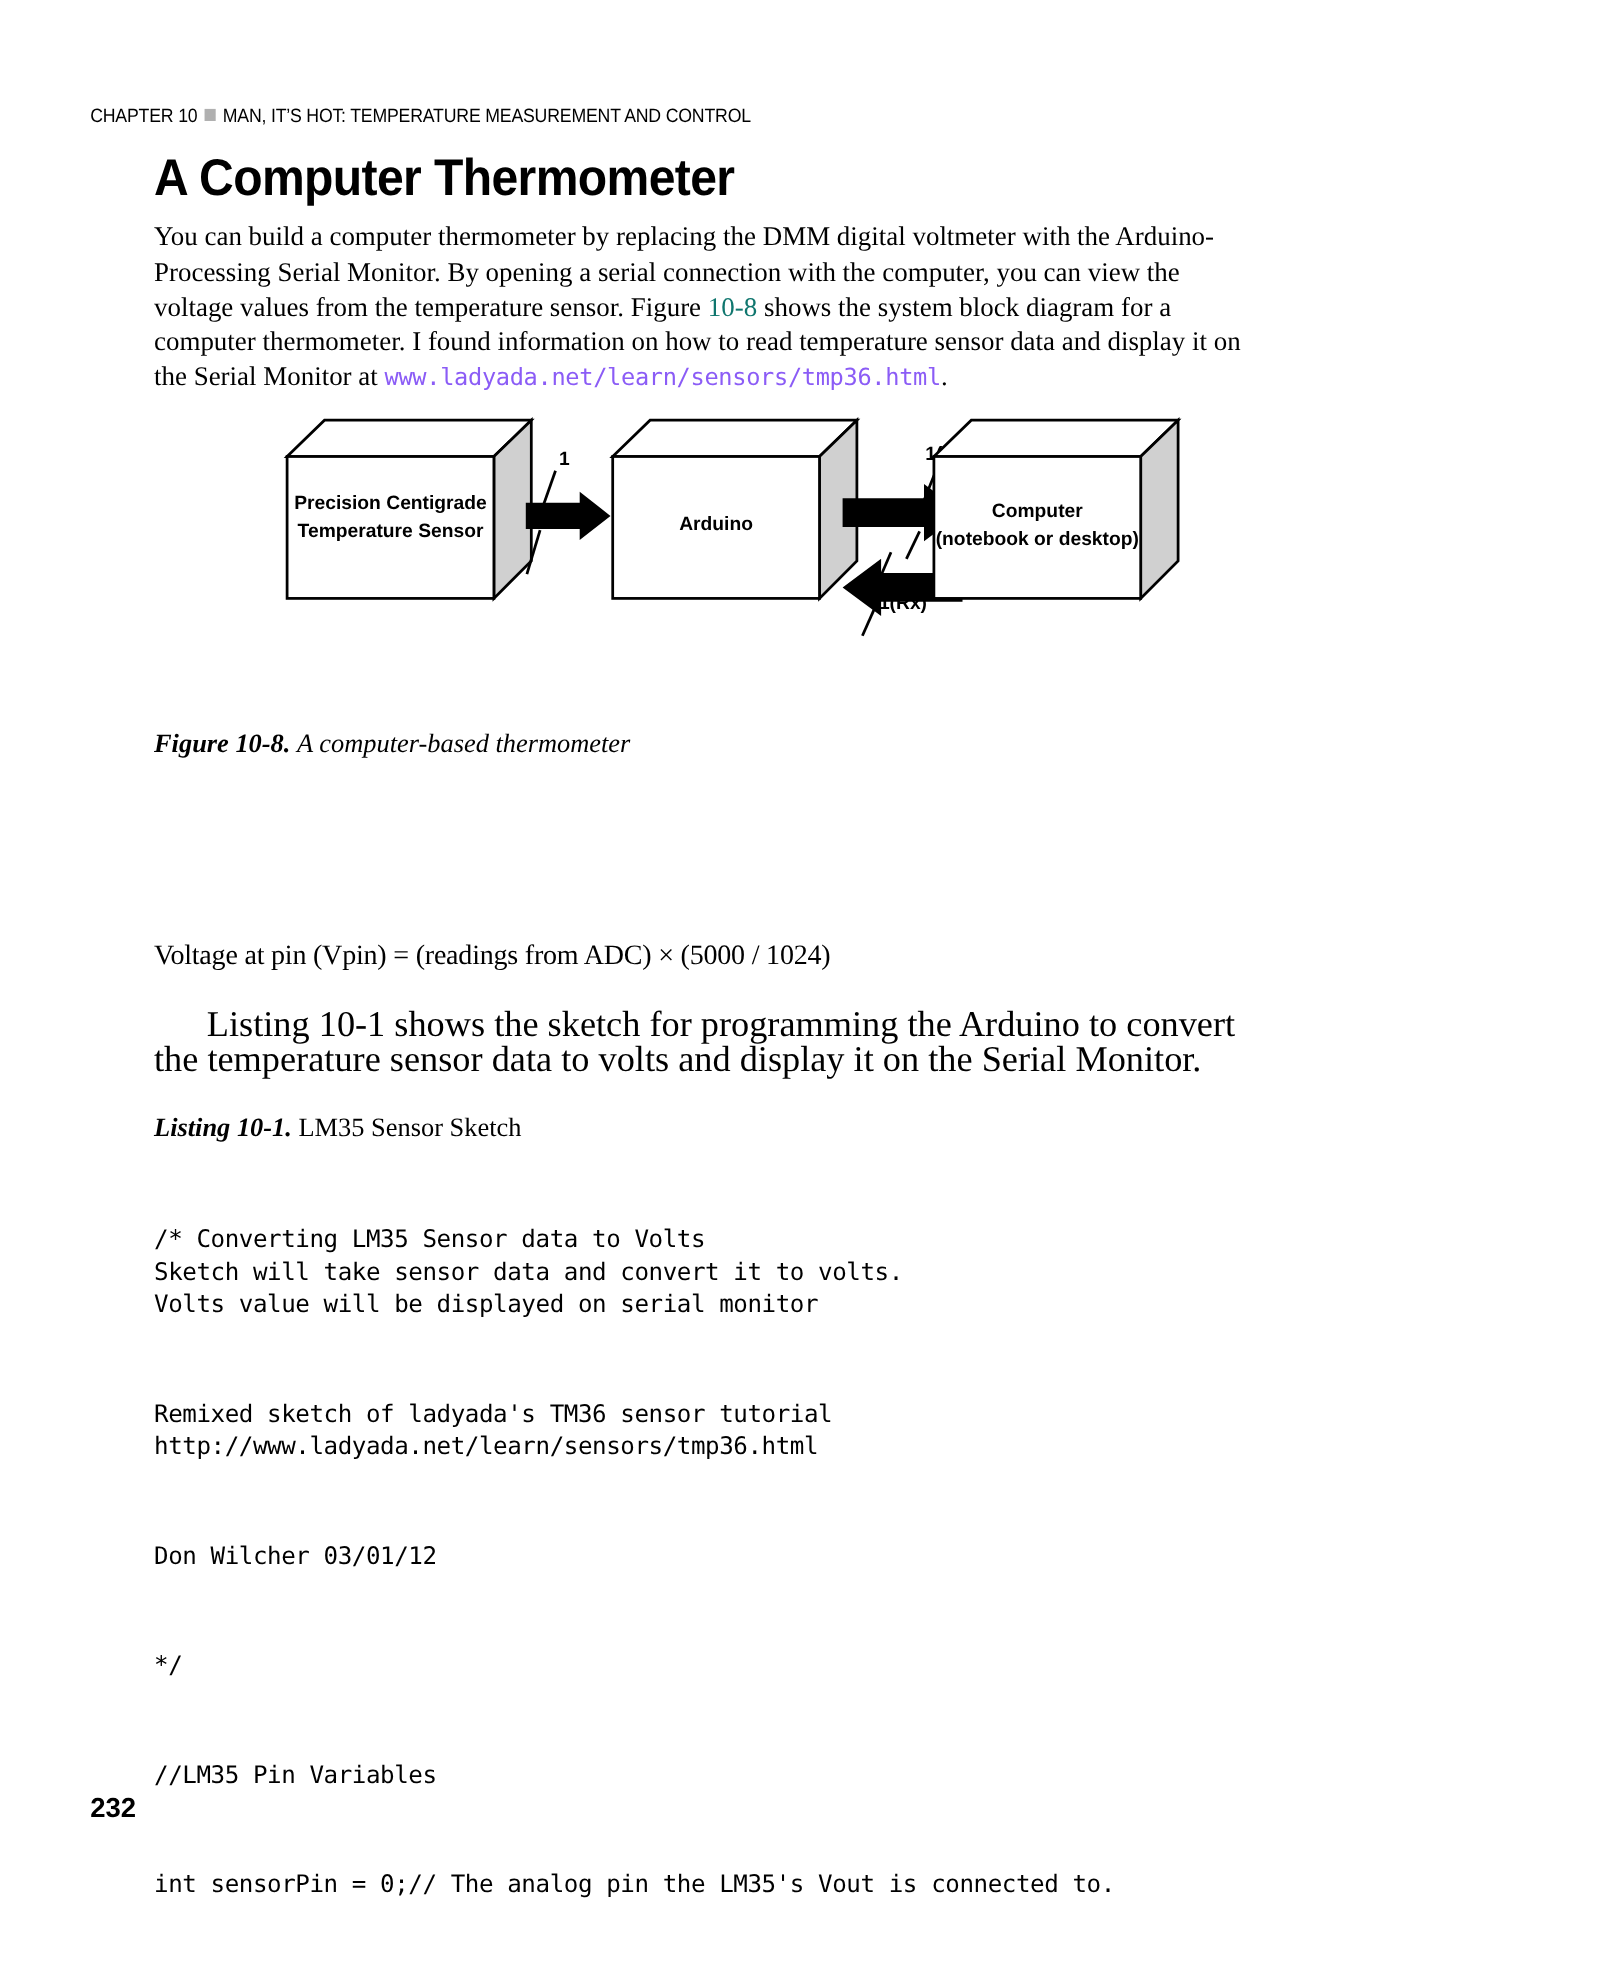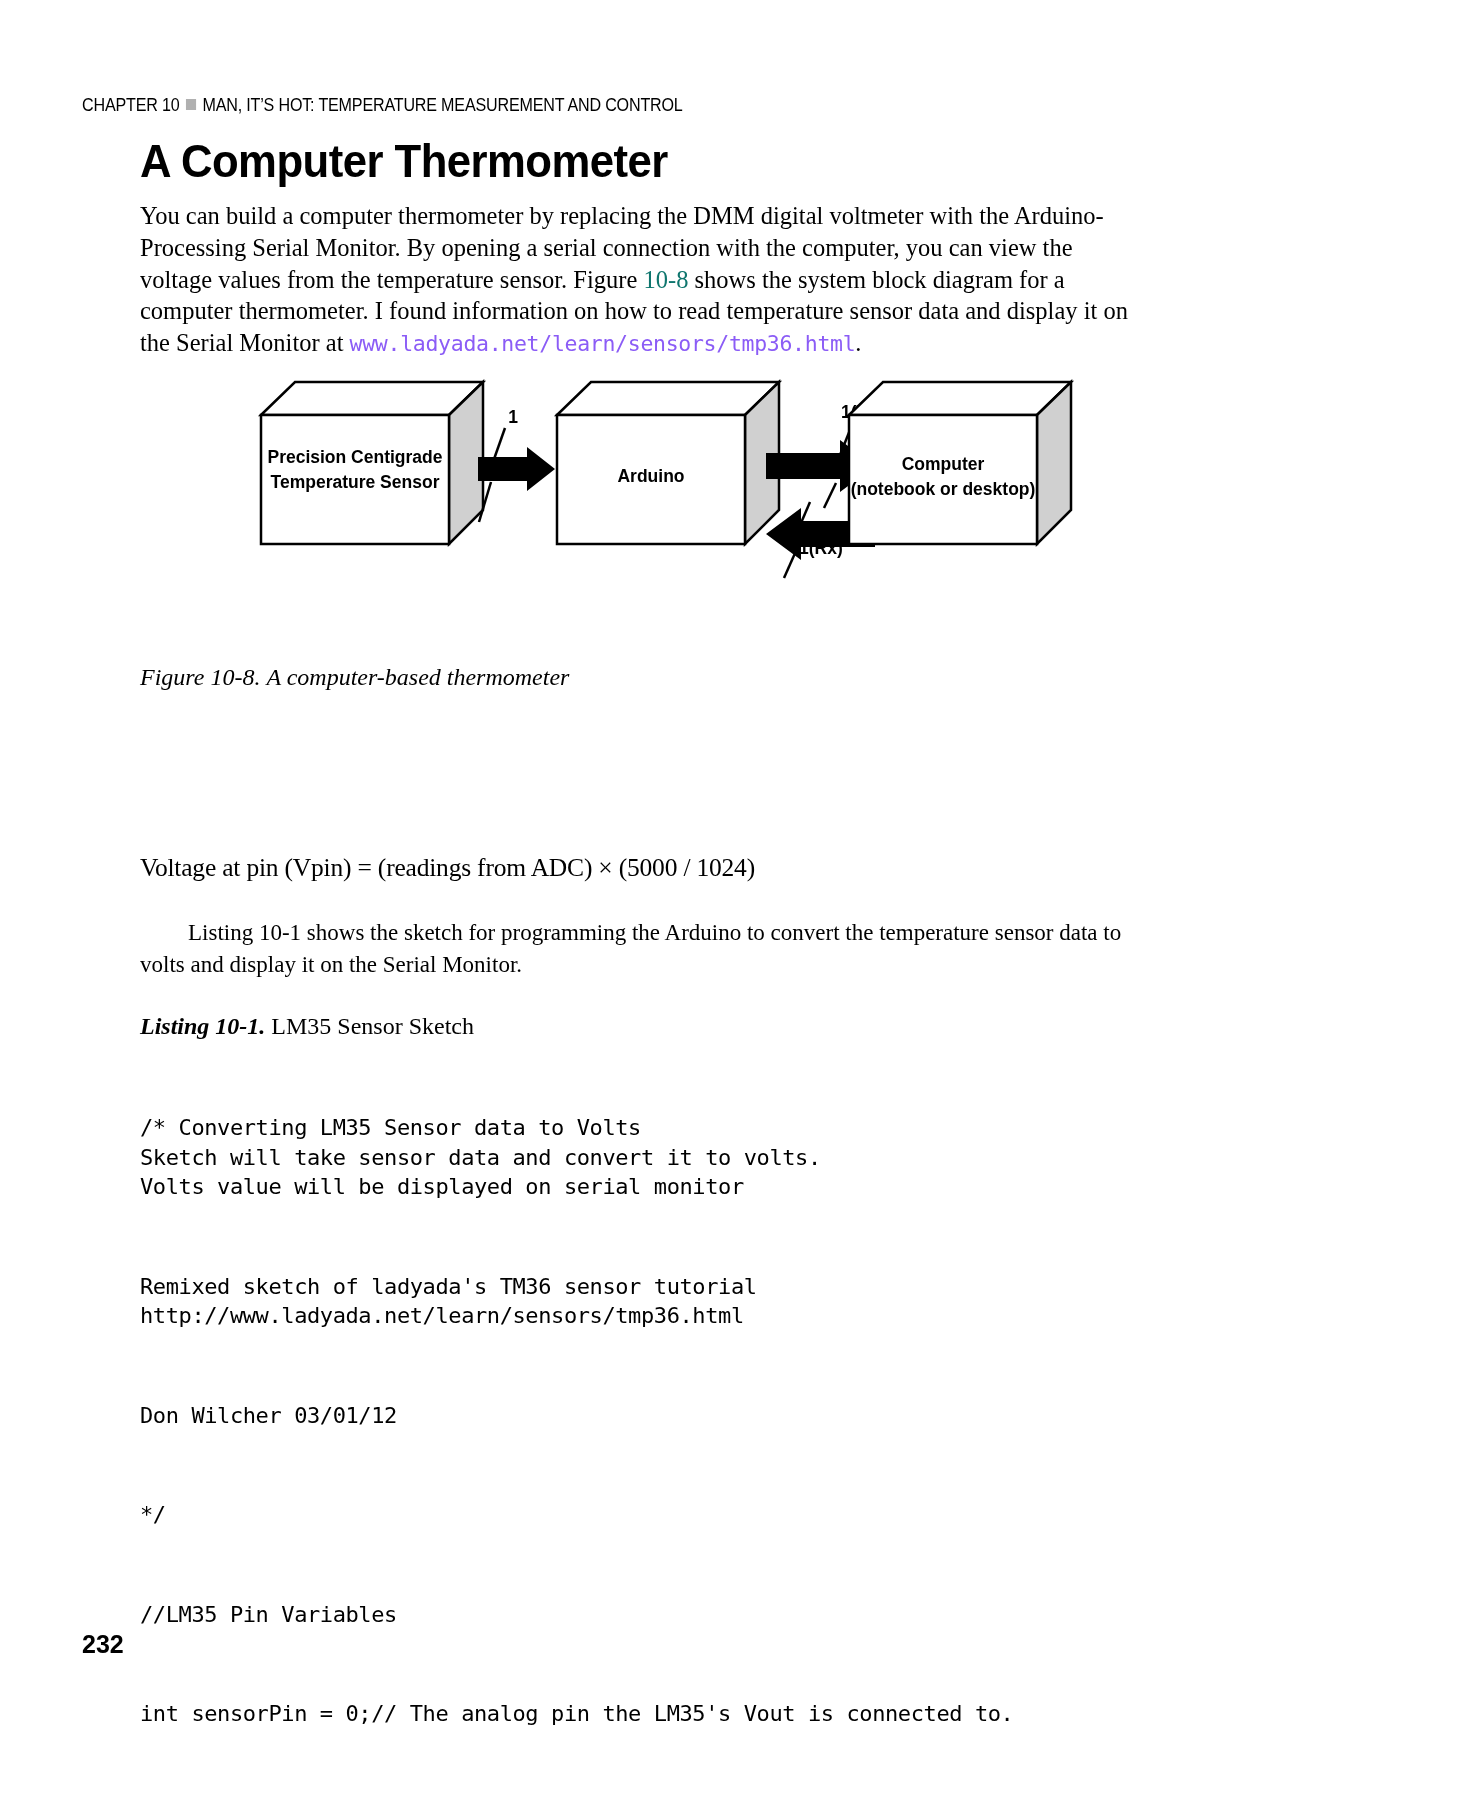--- a/index.html
+++ b/index.html
@@ -87,21 +87,21 @@
   .figure svg { display:block; }
 
   .fig-caption {
     position: absolute;
     left: 140px;
     top: 664px;
     font-family: "Liberation Serif", serif;
     font-size: 24px;
   }
   .fig-caption .lbl {
-    font-weight: normal;
+    font-weight: bold;
     font-style: italic;
     margin-top: 28px;
   }
   .fig-caption .cap {
     font-style: italic;
   }
 
   
   .p-convert {
     position: absolute;
@@ -123,21 +123,21 @@
     letter-spacing: -0.2px;
     white-space: nowrap;
   }
 
   .p-listing-intro {
     position: absolute;
     left: 140px;
     top: 917px;
     width: 1010px;
     font-family: "Liberation Serif", serif;
-    font-size: 23px;
+    font-size: 33px;
     line-height: 31.8px;
     text-indent: 48px;
   }
 
   .listing-caption {
     position: absolute;
     left: 140px;
     top: 1013px;
     font-family: "Liberation Serif", serif;
     font-size: 24px;

